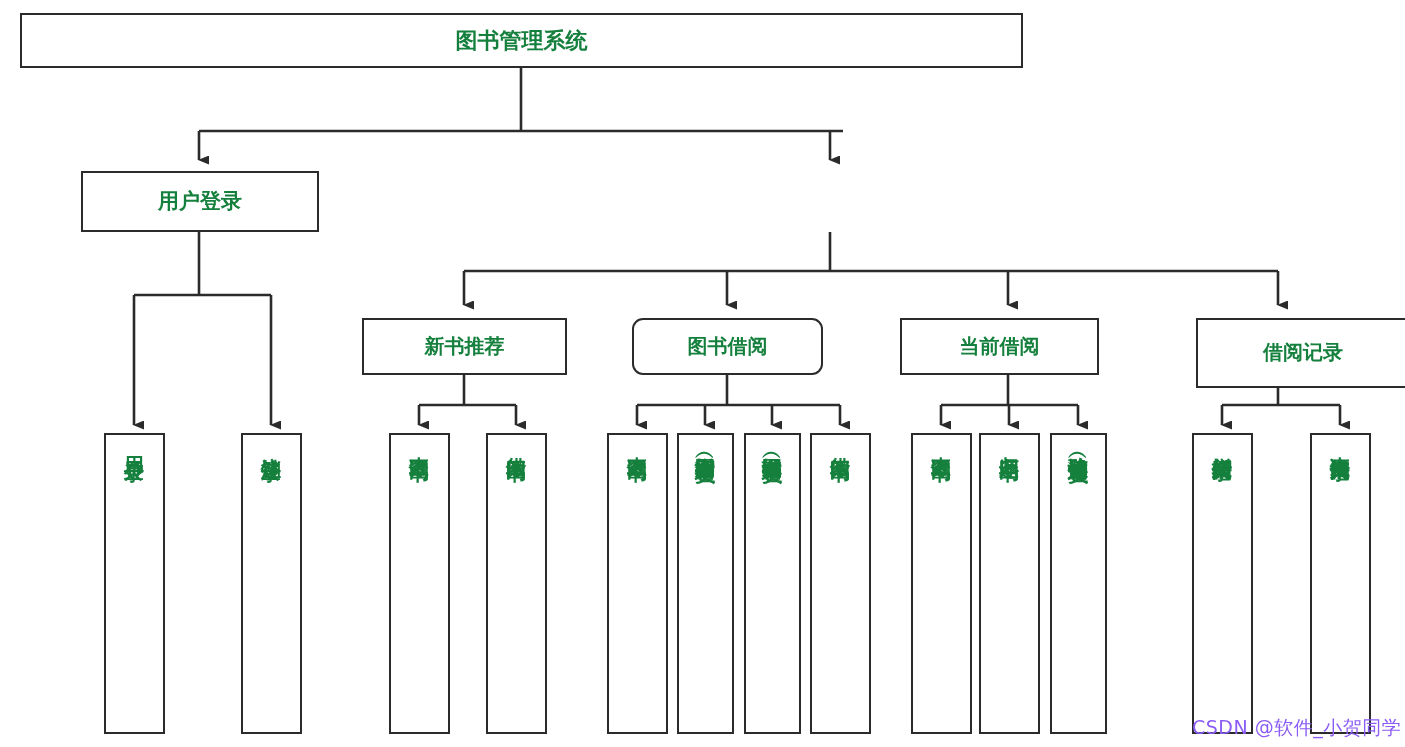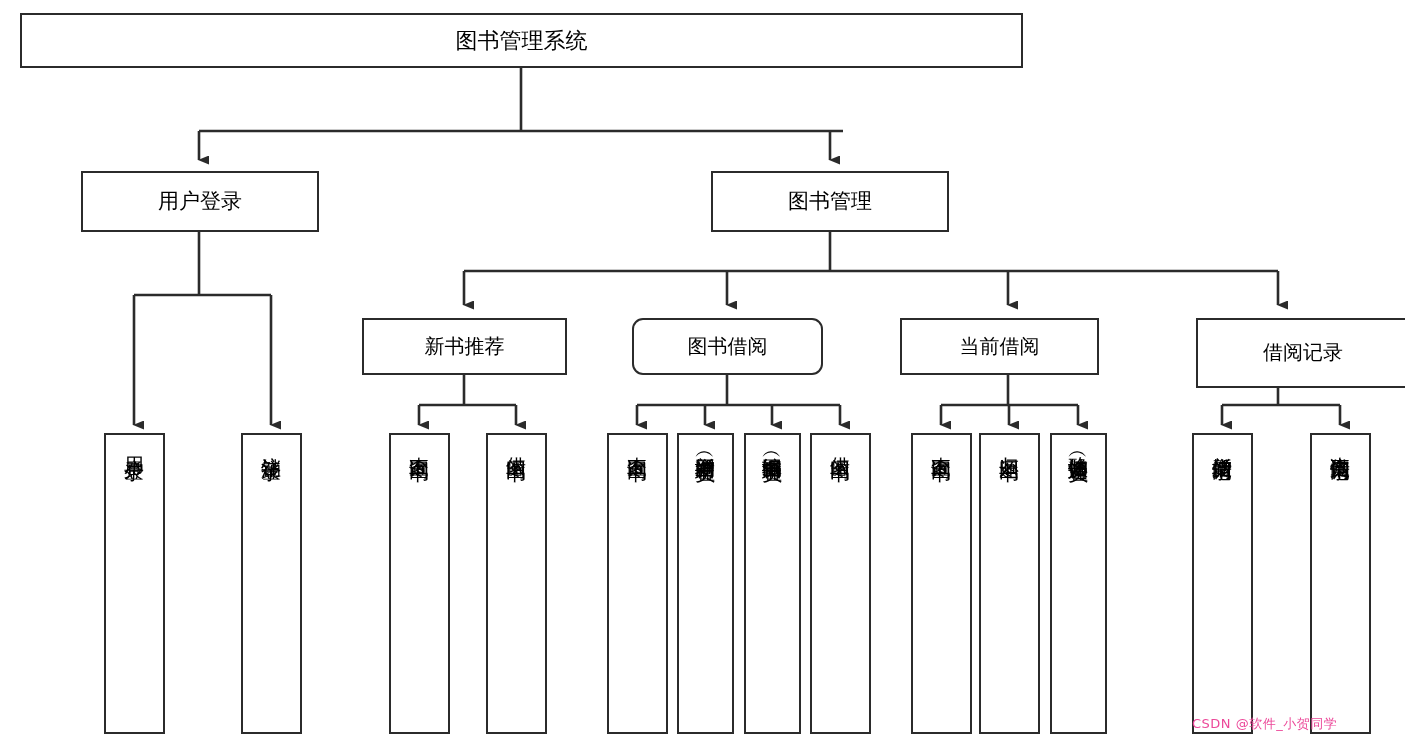--- a/index.html
+++ b/index.html
@@ -27,22 +27,23 @@
     pointer-events: none;
   }
   .node {
     position: absolute;
     box-sizing: border-box;
     background: #ffffff;
     border: 2.5px solid #2b2b2b;
     display: flex;
     align-items: center;
     justify-content: center;
-    color: #000000;
+    color: #15803d;
     z-index: 2;
+    font-weight: bold;
   }
   .node-label {
     display: block;
     text-align: center;
     line-height: 1.18;
     white-space: pre;
   }
   
   .lvl-root {
     font-size: 22px;
@@ -67,22 +68,22 @@
     font-size: 20px;
     letter-spacing: 2px;
     line-height: 1.0;
     white-space: nowrap;
   }
   .leaf-tall .node-label {
     letter-spacing: 1px;
   }
   .watermark {
     position: absolute;
-    color: #ec4899;
-    font-size: 13px;
+    color: #8b5cf6;
+    font-size: 19px;
     letter-spacing: 0.5px;
     z-index: 5;
     user-select: none;
     white-space: nowrap;
   }
 </style>
 </head>
 <body>
 
 <div id="diagram-root">
@@ -138,23 +139,20 @@
   </svg>
 
   <div class="node lvl-root" style="left:20px; top:13px; width:1003px; height:55px;">
     <span class="node-label">图书管理系统</span>
   </div>
 
   <div class="node lvl-two" style="left:81px; top:171px; width:238px; height:61px;">
     <span class="node-label">用户登录</span>
   </div>
 
-  <div class="node lvl-two" style="left:711px; top:171px; width:238px; height:61px;">
-    <span class="node-label">图书管理</span>
-  </div>
 
   <div class="node lvl-three" style="left:362px; top:318px; width:205px; height:57px;">
     <span class="node-label">新书推荐</span>
   </div>
 
   <div class="node lvl-three" style="left:632px; top:318px; width:191px; height:57px;border-radius:11px;">
     <span class="node-label">图书借阅</span>
   </div>
 
   <div class="node lvl-three" style="left:900px; top:318px; width:199px; height:57px;">

